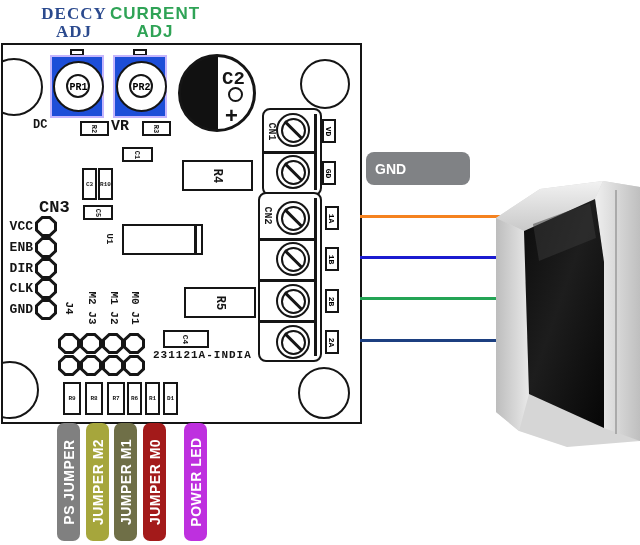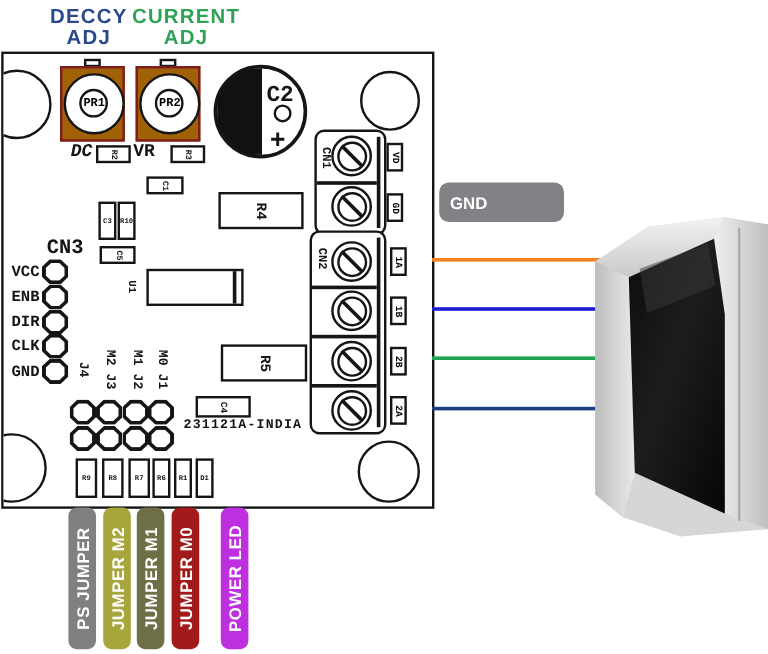--- a/index.html
+++ b/index.html
@@ -11,21 +11,21 @@
   
   #board{position:absolute;left:1px;top:43px;width:357px;height:377px;background:#fff;
          border:2px solid #151515;overflow:hidden;}
   .hole{position:absolute;border:2.5px solid #151515;border-radius:50%;background:#fff;}
   .box{position:absolute;background:#fff;border:2px solid #151515;box-sizing:border-box;
        display:flex;align-items:center;justify-content:center;}
   .silk{font-family:"Liberation Mono",monospace;font-weight:bold;color:#151515;}
   .rot>span{transform:rotate(90deg);white-space:nowrap;display:block;}
   .line{position:absolute;background:#151515;}
   
-  .trimmer{position:absolute;width:54px;height:63px;border:2px solid #7f1d1d;background:#a16207;box-sizing:border-box;}
+  .trimmer{position:absolute;width:54px;height:63px;border:2px solid #c4b5fd;background:#1d4ed8;box-sizing:border-box;}
   .trim-ring{position:absolute;left:-1px;top:4px;width:47px;height:47px;border:2.5px solid #151515;border-radius:50%;background:#fff;}
   .trim-core{position:absolute;left:11px;top:11px;width:20px;height:20px;border:2.5px solid #151515;border-radius:50%;background:#fff;}
   .trim-name{position:absolute;left:0;top:50%;width:100%;transform:translateY(-50%);text-align:center;
              font:bold 10px "Liberation Mono",monospace;background:transparent;}
   .ttab{position:absolute;width:14px;height:7px;background:#fff;border:2px solid #151515;box-sizing:border-box;}
   
   .pad{position:absolute;width:22px;height:21px;background:#151515;
        clip-path:polygon(30% 0,70% 0,100% 30%,100% 70%,70% 100%,30% 100%,0 70%,0 30%);}
   .pad::after{content:"";position:absolute;inset:3px;background:#fff;
        clip-path:polygon(30% 0,70% 0,100% 30%,100% 70%,70% 100%,30% 100%,0 70%,0 30%);}
@@ -44,21 +44,21 @@
   .vcallout{position:absolute;width:23px;height:118px;border-radius:7px;}
   .vcallout span{position:absolute;left:50%;top:50%;transform:translate(-50%,-50%) rotate(-90deg);
                  white-space:nowrap;color:#fff;font-weight:bold;font-size:14px;letter-spacing:.5px;}
   .wire{position:absolute;height:3px;}
 </style>
 </head>
 <body>
 
 <div id="stage">
 
-  <div class="hdr" style="left:36px;top:5px;width:76px;">
+  <div class="hdr" style="left:36px;top:5px;width:76px;font-family:Liberation Serif, serif;">
     <div style="color: rgb(43, 74, 142);">DECCY</div>
     <div style="color: rgb(43, 74, 142);">ADJ</div>
   </div>
   <div class="hdr" style="left:110px;top:5px;width:90px;">
     <div style="color: rgb(47, 163, 86);">CURRENT</div>
     <div style="color: rgb(47, 163, 86);">ADJ</div>
   </div>
 
   <div id="board">
 
@@ -74,21 +74,21 @@
           <div class="trim-core"></div>
         <span class="trim-name">PR1</span>
       </div>
     </div>
     <div class="trimmer" style="left:110px;top:10px;">
       <div class="trim-ring" style="left:1px;">
           <div class="trim-core"></div>
         <span class="trim-name">PR2</span>
       </div>
     </div>
-    <div class="silk abs" style="left:56px;top:73px;font-size:15px;font-style:italic;">DC</div>
+    <div class="silk abs" style="left:30px;top:73px;font-size:12px;">DC</div>
     <div class="box rot" style="left:77px;top:76px;width:29px;height:15px;">
       <span class="silk" style="font-size:7px;">R2</span>
     </div>
     <div class="silk abs" style="left:108px;top:73px;font-size:15px;">VR</div>
     <div class="box rot" style="left:139px;top:76px;width:29px;height:15px;">
       <span class="silk" style="font-size:7px;">R3</span>
     </div>
 
     <div class="abs" style="left:175px;top:9px;width:78px;height:78px;border:3px solid #151515;border-radius:50%;
          background:linear-gradient(90deg,#111 0 52%,#fff 52%);box-sizing:border-box;">

